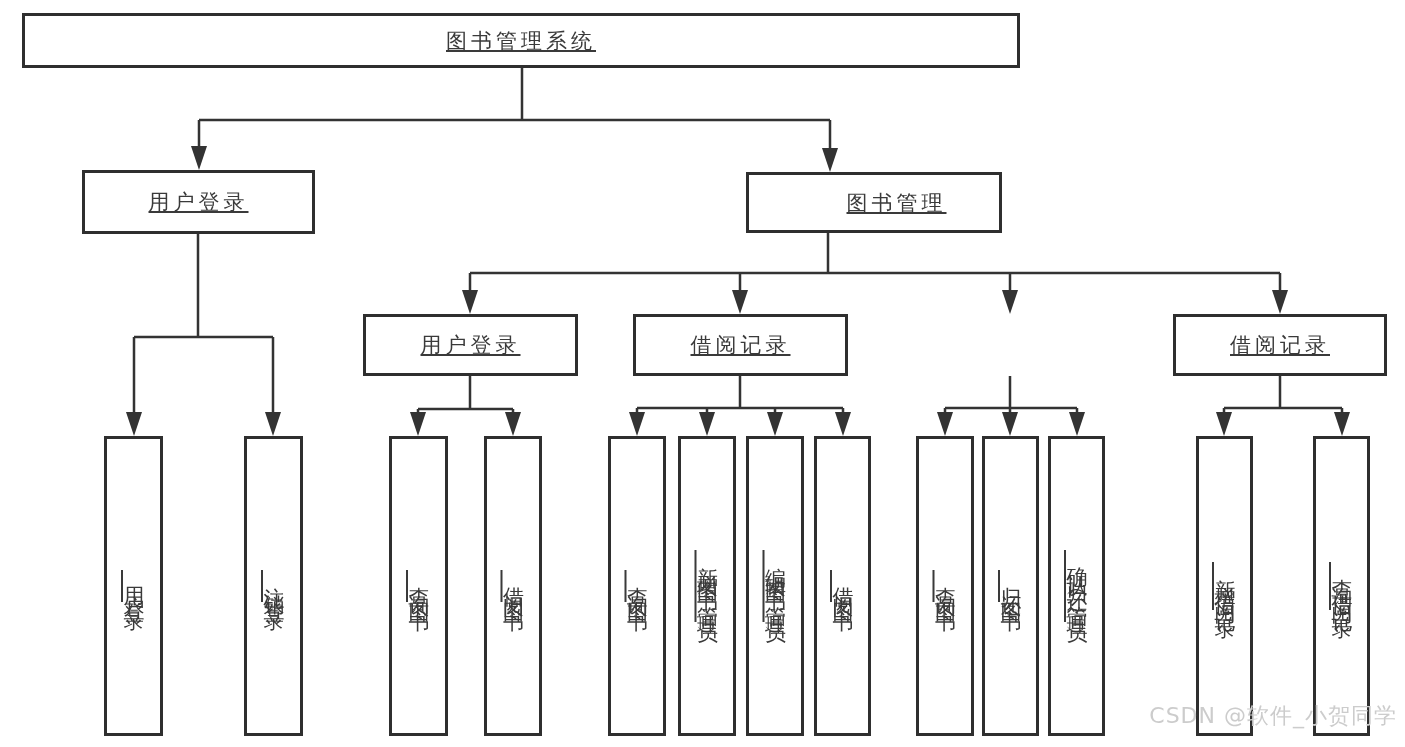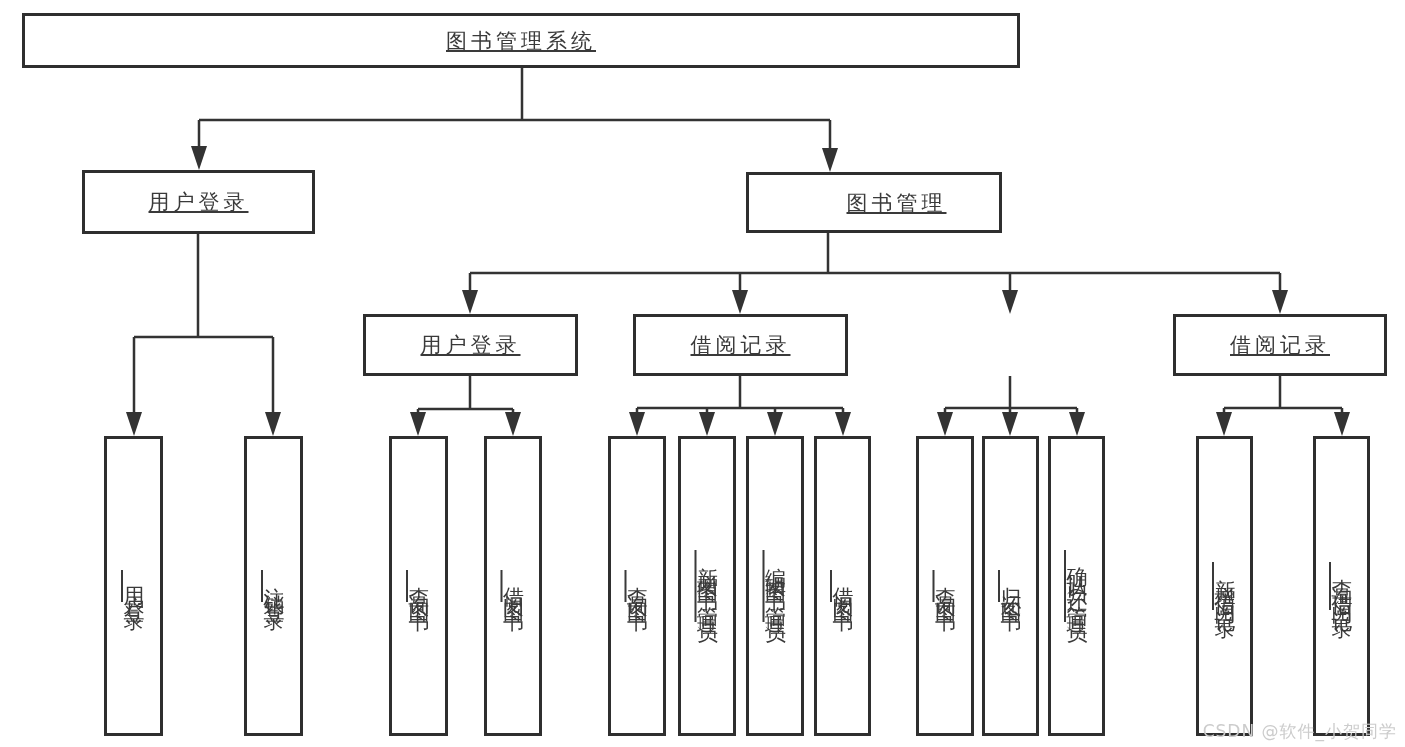--- a/index.html
+++ b/index.html
@@ -17,22 +17,22 @@
   }
   .hbox { letter-spacing:4px; white-space:nowrap; }
   .vbox { width:auto; }
   .vbox .vtext {
     writing-mode:vertical-rl;
     letter-spacing:8px;
     line-height:1;
     white-space:nowrap;
   }
   .watermark {
-    position:absolute; right:8px; bottom:4px;
-    font-size:17px; color:#cccccc; letter-spacing:1px;
+    position:absolute; right:8px; bottom:16px;
+    font-size:22px; color:#cccccc; letter-spacing:1px;
     white-space:nowrap;
   }
 </style>
 </head>
 <body>
 
 <div id="stage">
 
   <svg class="connectors" viewBox="0 0 1405 747" xmlns="http://www.w3.org/2000/svg">
     <g stroke="#333333" stroke-width="2.5" fill="none">

